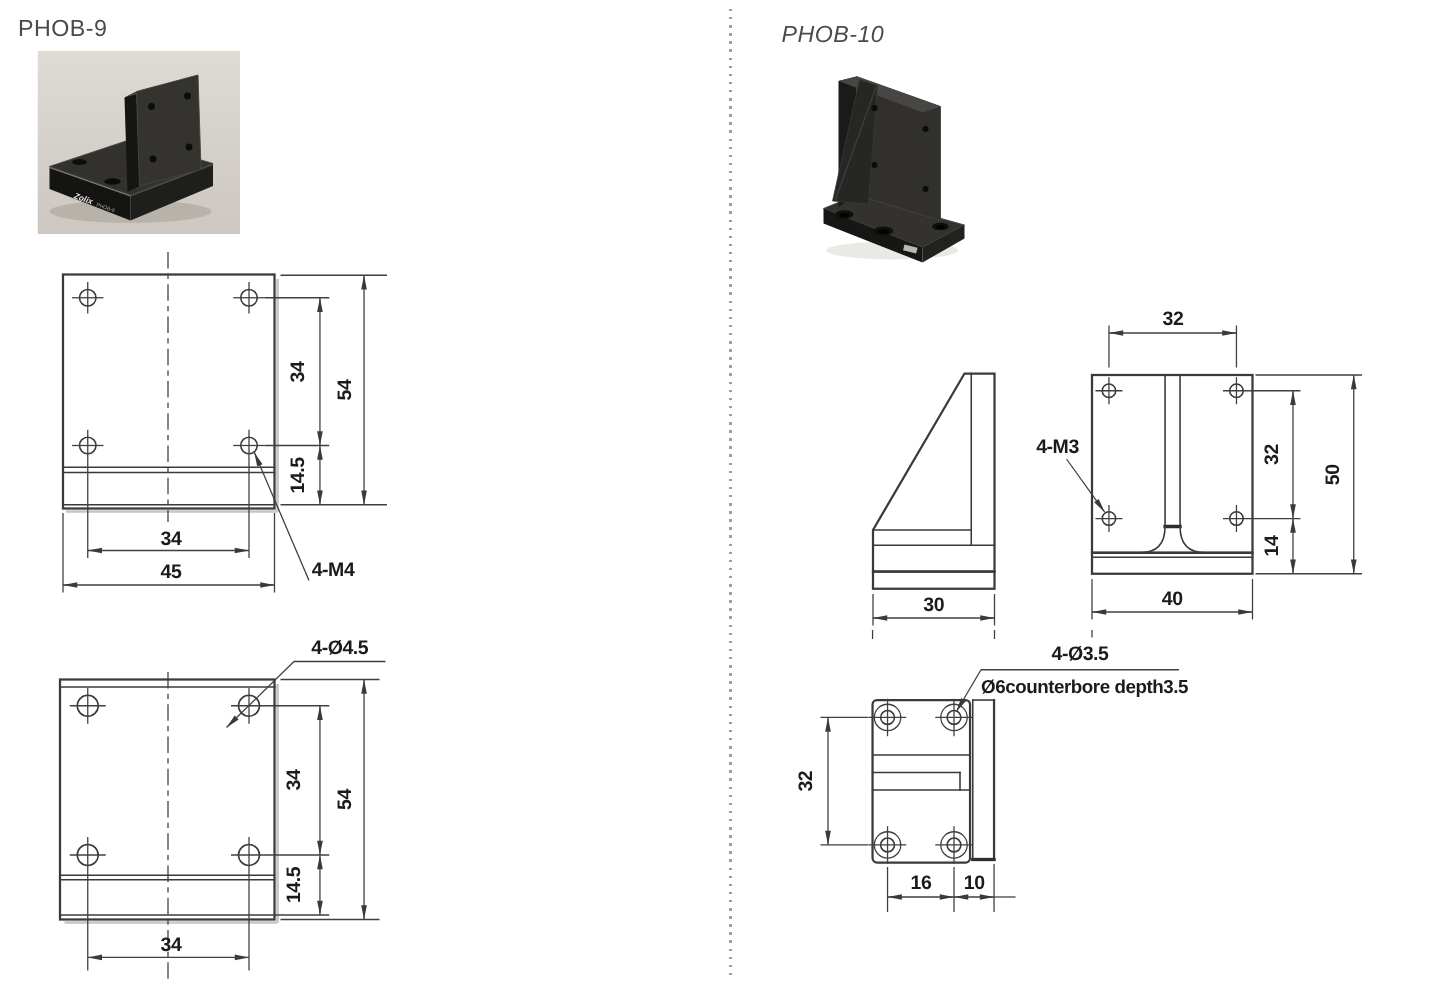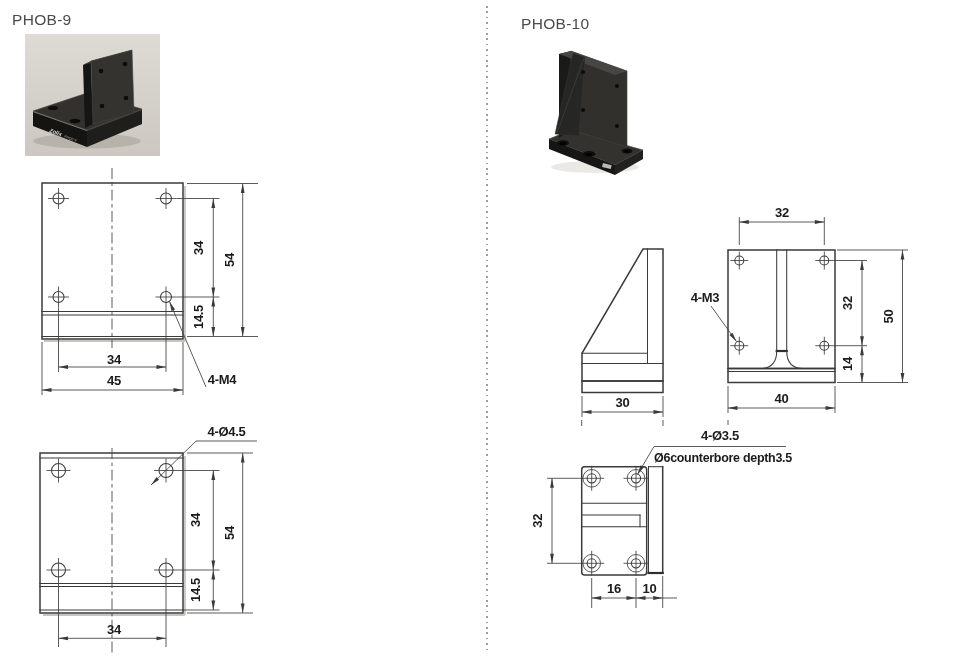--- a/index.html
+++ b/index.html
@@ -5,21 +5,21 @@
   html,body{margin:0;padding:0;}
   body{
     width:954px;height:662px;position:relative;background:#ffffff;
     font-family:"Liberation Sans",sans-serif;overflow:hidden;
   }
   .title{
     position:absolute;font-size:15.5px;color:#4b4b4b;letter-spacing:.3px;
     font-family:"Liberation Sans",sans-serif;
   }
   #title9{left:12px;top:11px;}
-  #title10{left:521px;top:15px;}
+  #title10{left:521px;top:15px;font-style:italic;}
   .divider{
     position:absolute;left:486px;top:6px;width:2px;height:648px;
     background:repeating-linear-gradient(to bottom,#9e9e9e 0 1.6px,transparent 1.6px 5.4px);
   }
   svg{position:absolute;display:block;}
   #photo9{left:25px;top:34px;}
   #photo10{left:545px;top:44px;}
   #d1{left:10px;top:160px;}
   #d2{left:10px;top:415px;}
   #sv{left:540px;top:220px;}

